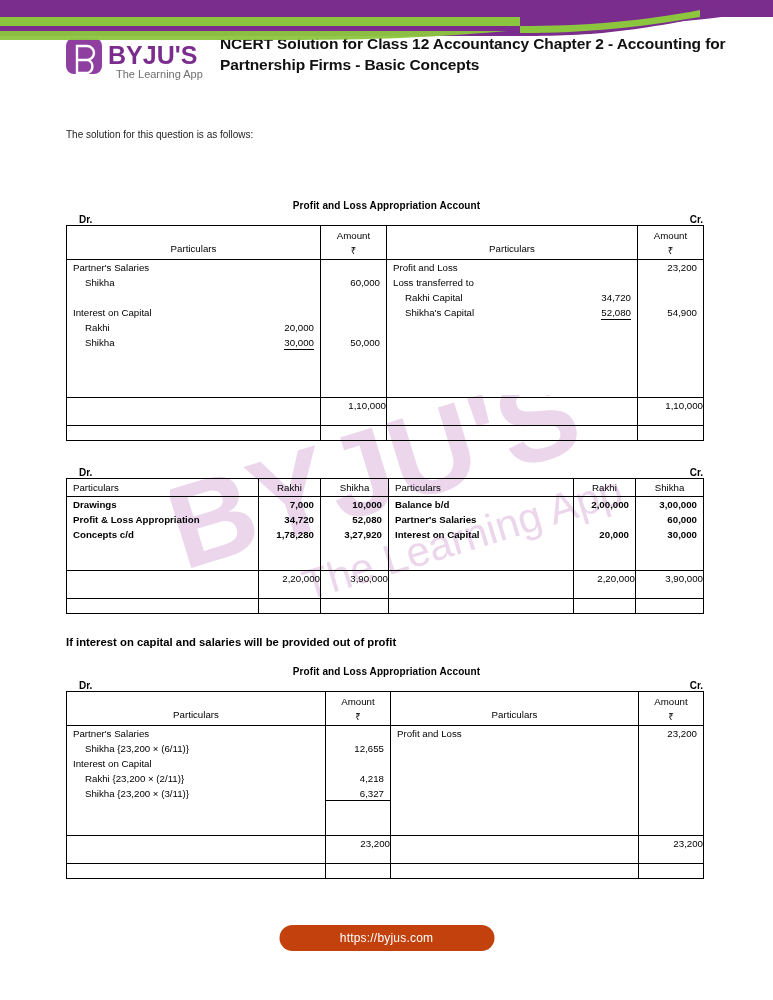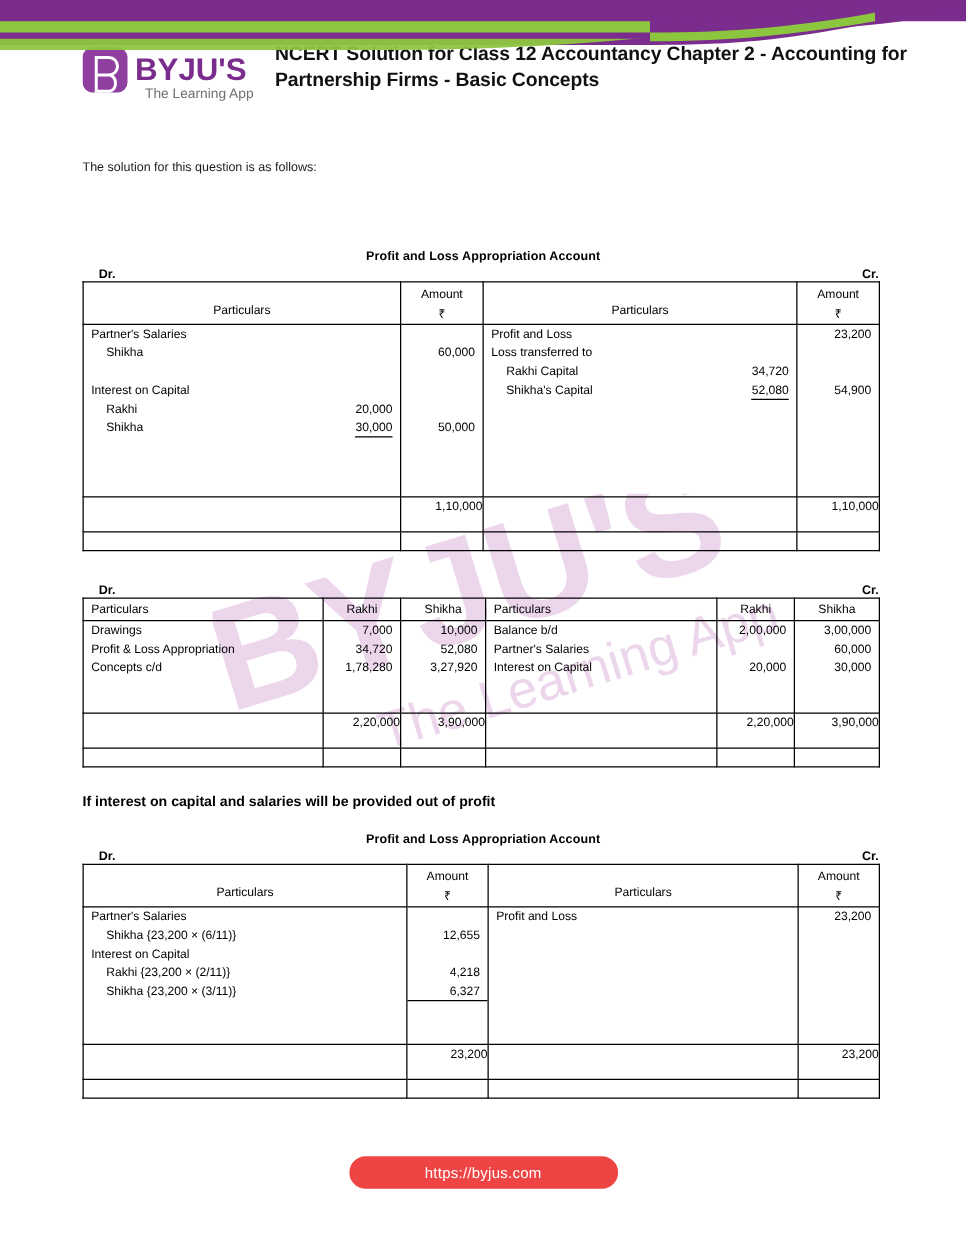--- a/index.html
+++ b/index.html
@@ -85,21 +85,21 @@
     height: 34px;
     position: relative;
   }
   .hcell .top { display:block; padding-top:4px; }
   .hcell .bot { display:block; padding-top:3px; }
   .hcell.part { vertical-align: bottom; }
   .hcell.part span { display:block; padding-bottom: 5px; }
   .hcell.left-label { text-align:left; padding-left:6px; vertical-align:middle; }
 
   .body-cell { padding: 6px 0 0 0; height: 138px; }
-  .body-cell.t2 { height: 74px; }
+  .body-cell.t2 { height: 74px; font-weight: bold; }
   .body-cell.t3 { height: 110px; }
 
   .ln { padding: 0 6px; height: 15px; line-height: 15px; white-space: nowrap; }
   .ln.ind { padding-left: 18px; }
   .ln.r { text-align: right; }
 
   .sub-underline { border-bottom: 1px solid #000; display:inline-block; padding: 0 0 1px 0; }
 
   
   .pcell { display:flex; justify-content:space-between; padding: 0 6px; height:15px; line-height:15px; white-space:nowrap; }
@@ -116,21 +116,21 @@
     font-size: 11.3px;
     font-weight: bold;
   }
 
   
   .url-pill {
     position:absolute;
     left: 50%; transform: translateX(-50%);
     top: 925px;
     width: 215px; height: 26px;
-    background: #ef4444;
+    background: #c2410c;
     border-radius: 14px;
     color: #fff;
     font-size: 12px;
     display:flex; align-items:center; justify-content:center;
     letter-spacing: .2px;
     z-index: 4;
   }
 </style>
 </head>
 <body>

